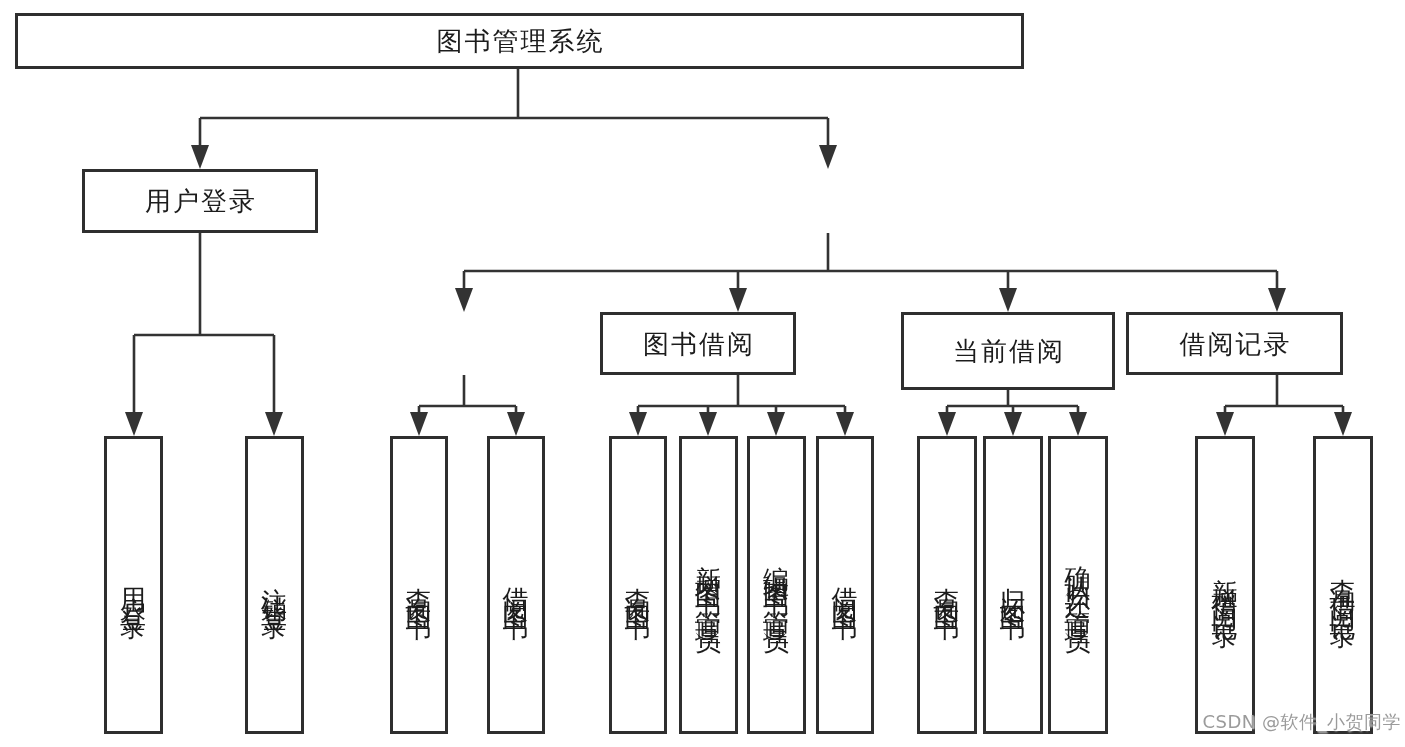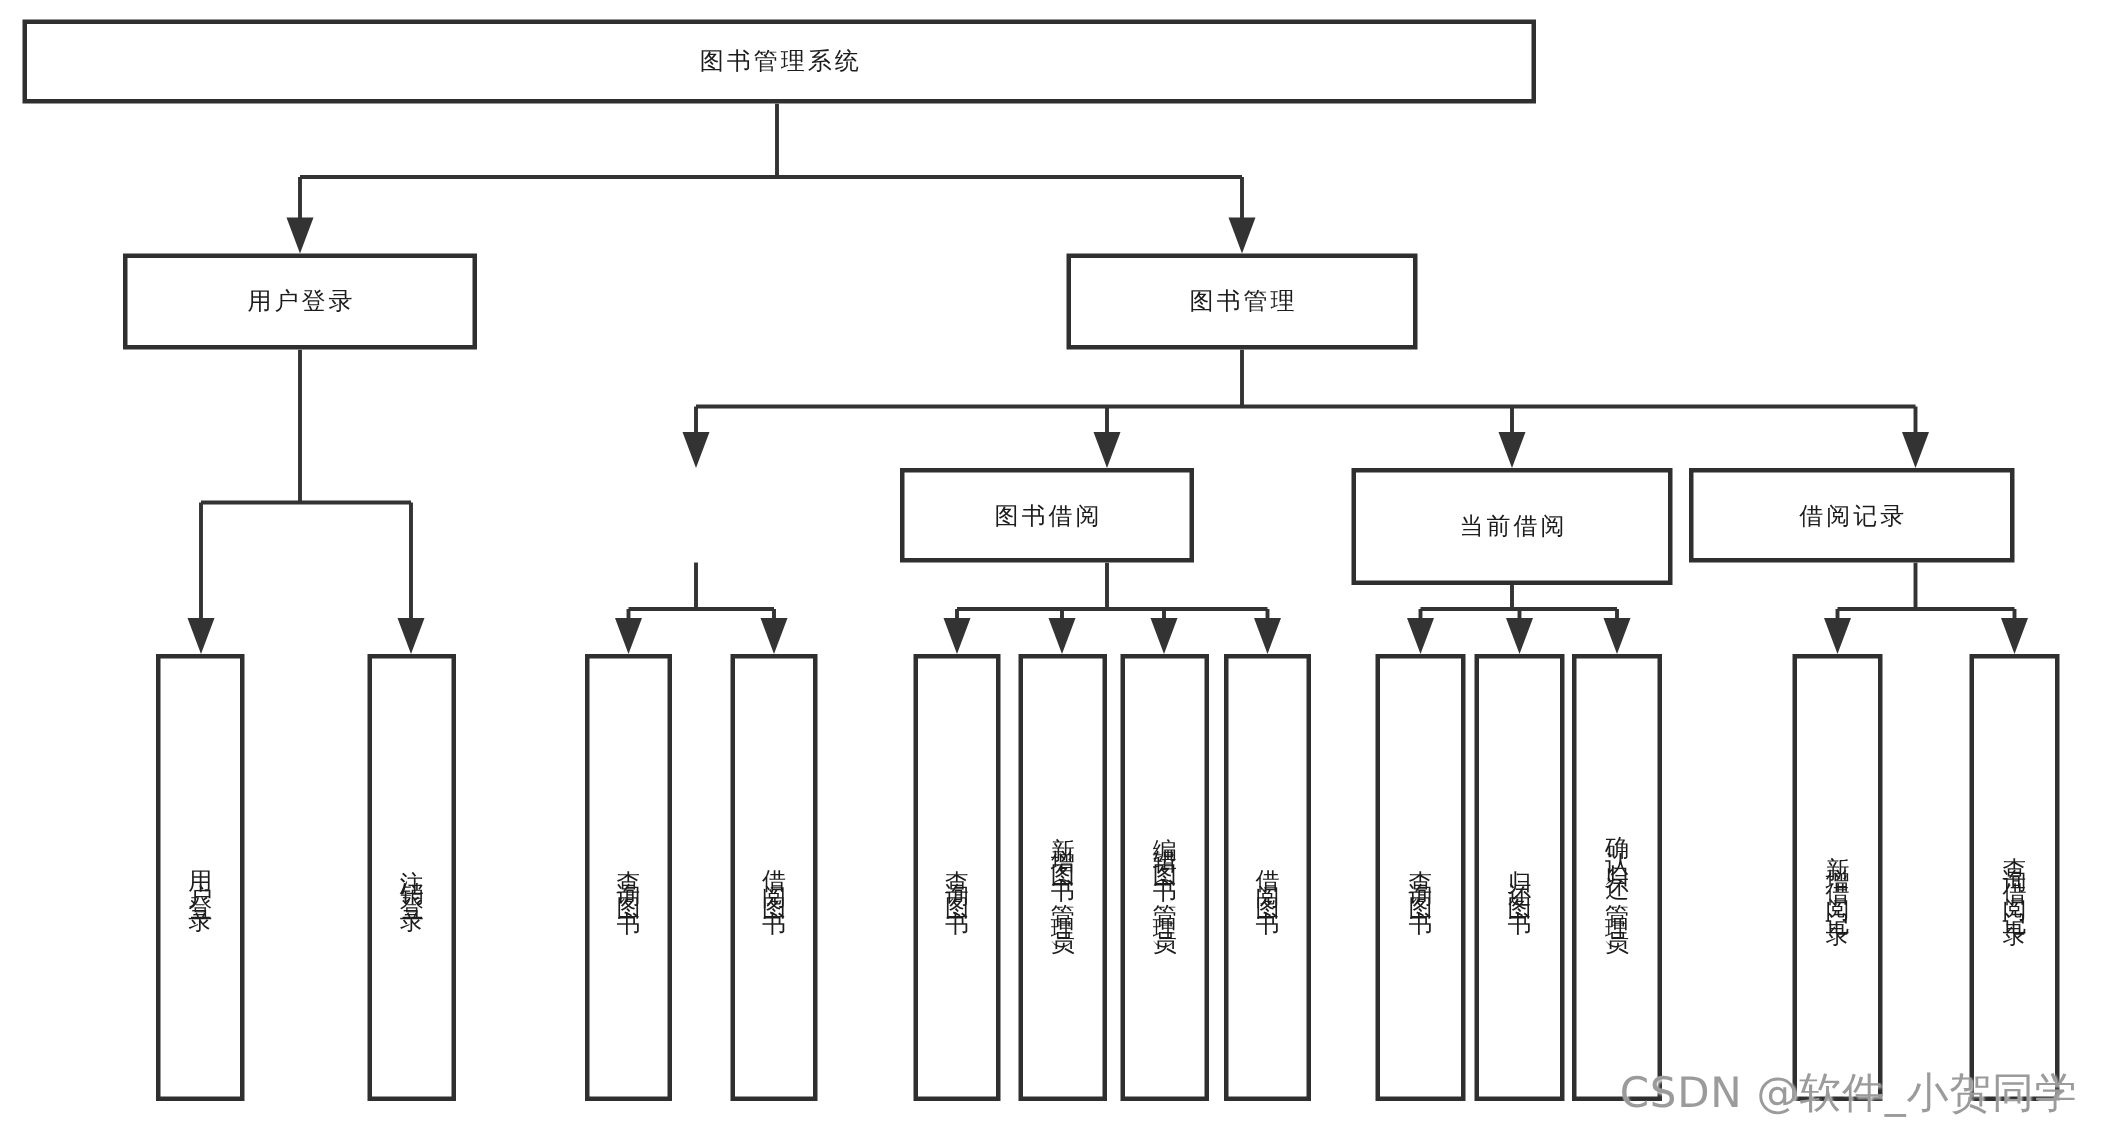--- a/index.html
+++ b/index.html
@@ -15,30 +15,30 @@
     position:relative;width:1405px;height:747px;background:var(--bg);
     overflow:hidden;
   }
   .wires{position:absolute;left:0;top:0;z-index:1;}
   .wires .ln{stroke:var(--line);stroke-width:2.6;fill:none;}
   .wires .arrow{fill:var(--line);stroke:none;}
   .node{
     position:absolute;box-sizing:border-box;z-index:2;
     background:#ffffff;border:3px solid var(--box-border);
     display:flex;align-items:center;justify-content:center;
-    color:var(--text);font-size:16px;line-height:1;
+    color:var(--text);font-size:26px;line-height:1;
   }
   .node.h{letter-spacing:2px;padding-left:2px;}
   .node.v{
     writing-mode:vertical-rl;text-orientation:mixed;
     letter-spacing:9px;
   }
   .watermark{
-    position:absolute;z-index:5;right:20px;top:710px;
-    font-size:28px;color:var(--wm);letter-spacing:0.5px;
+    position:absolute;z-index:5;right:4px;top:710px;
+    font-size:18px;color:var(--wm);letter-spacing:0.5px;
     text-shadow:1px 1px 2px rgba(255,255,255,0.9);
     white-space:nowrap;
   }
 </style>
 </head>
 <body>
 
 <div class="canvas">
 
   <svg class="wires" width="1405" height="747" viewBox="0 0 1405 747" aria-hidden="true">
@@ -94,21 +94,20 @@
       M938 412 H956 L947 436 Z
       M1004 412 H1022 L1013 436 Z
       M1069 412 H1087 L1078 436 Z
       M1216 412 H1234 L1225 436 Z
       M1334 412 H1352 L1343 436 Z"></path>
   </svg>
 
   <div class="node h" style="left:15px;top:13px;width:1009px;height:56px">图书管理系统</div>
 
   <div class="node h" style="left:82px;top:169px;width:236px;height:64px">用户登录</div>
-  <div class="node h" style="left:711px;top:169px;width:234px;height:64px">图书管理</div>
 
   <div class="node h" style="left:600px;top:312px;width:196px;height:63px">图书借阅</div>
   <div class="node h" style="left:901px;top:312px;width:214px;height:78px">当前借阅</div>
   <div class="node h" style="left:1126px;top:312px;width:217px;height:63px">借阅记录</div>
 
   <div class="node v" style="left:104px;top:436px;width:59px;height:298px">用户登录</div>
   <div class="node v" style="left:245px;top:436px;width:59px;height:298px">注销登录</div>
 
   <div class="node v" style="left:390px;top:436px;width:58px;height:298px">查询图书</div>
   <div class="node v" style="left:487px;top:436px;width:58px;height:298px">借阅图书</div>

